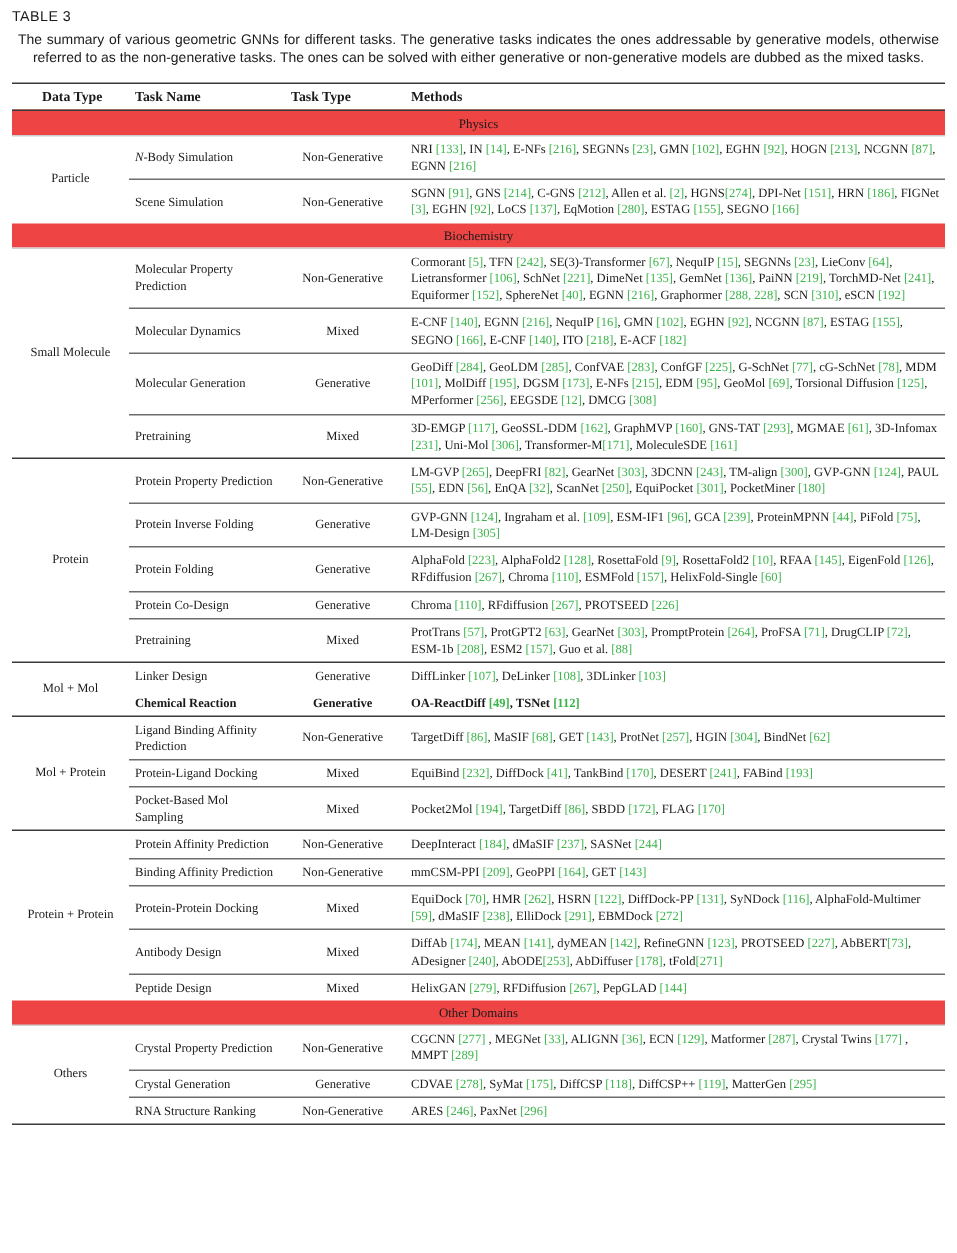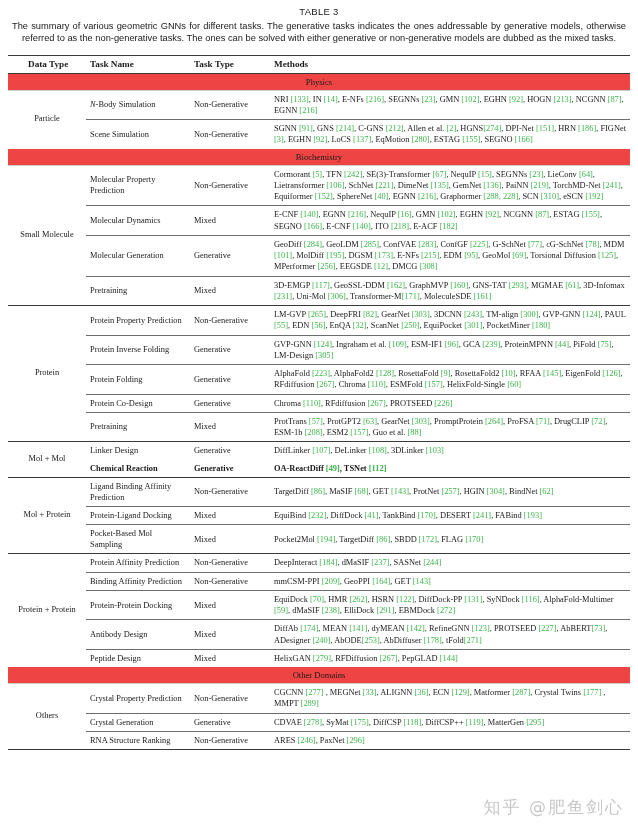--- a/index.html
+++ b/index.html
@@ -16,21 +16,21 @@
     position: relative;
   }
   .page {
     width: 638px;
     height: 835px;
     position: relative;
     box-sizing: border-box;
     padding: 6px 8px 0 8px;
   }
   .table-label {
-    text-align: center;
+    text-align: left;
     font-size: 9.5px;
     letter-spacing: 0.3px;
     font-family: "Liberation Sans", sans-serif;
     margin-bottom: 3px;
   }
   .caption {
     font-size: 9.3px;
     line-height: 1.32;
     text-align: justify;
     text-align-last: center;
@@ -84,20 +84,21 @@
     vertical-align: middle;
     line-height: 1.32;
     font-size: 8.4px;
   }
   td.tasktype {
     padding: 3px 3px 3px 4px;
     vertical-align: middle;
     line-height: 1.32;
     font-size: 8.4px;
     white-space: nowrap;
+    text-align: center;
   }
   td.methods {
     padding: 3px 4px 3px 8px;
     vertical-align: middle;
     line-height: 1.34;
     font-size: 8.4px;
   }
   tr.datarow > td {
     border-top: 0.8px solid #6d6d6d;
   }
@@ -289,14 +290,13 @@
           <td class="taskname">RNA Structure Ranking</td>
           <td class="tasktype">Non-Generative</td>
           <td class="methods">ARES <span class="cite">[246]</span>, PaxNet <span class="cite">[296]</span></td>
         </tr>
         <tr class="bottomrule">
           <td colspan="4"></td>
         </tr>
       </tbody>
   </table>
 
-  <div class="watermark">知乎 @肥鱼剑心</div>
 </div>
 
 </body></html>

